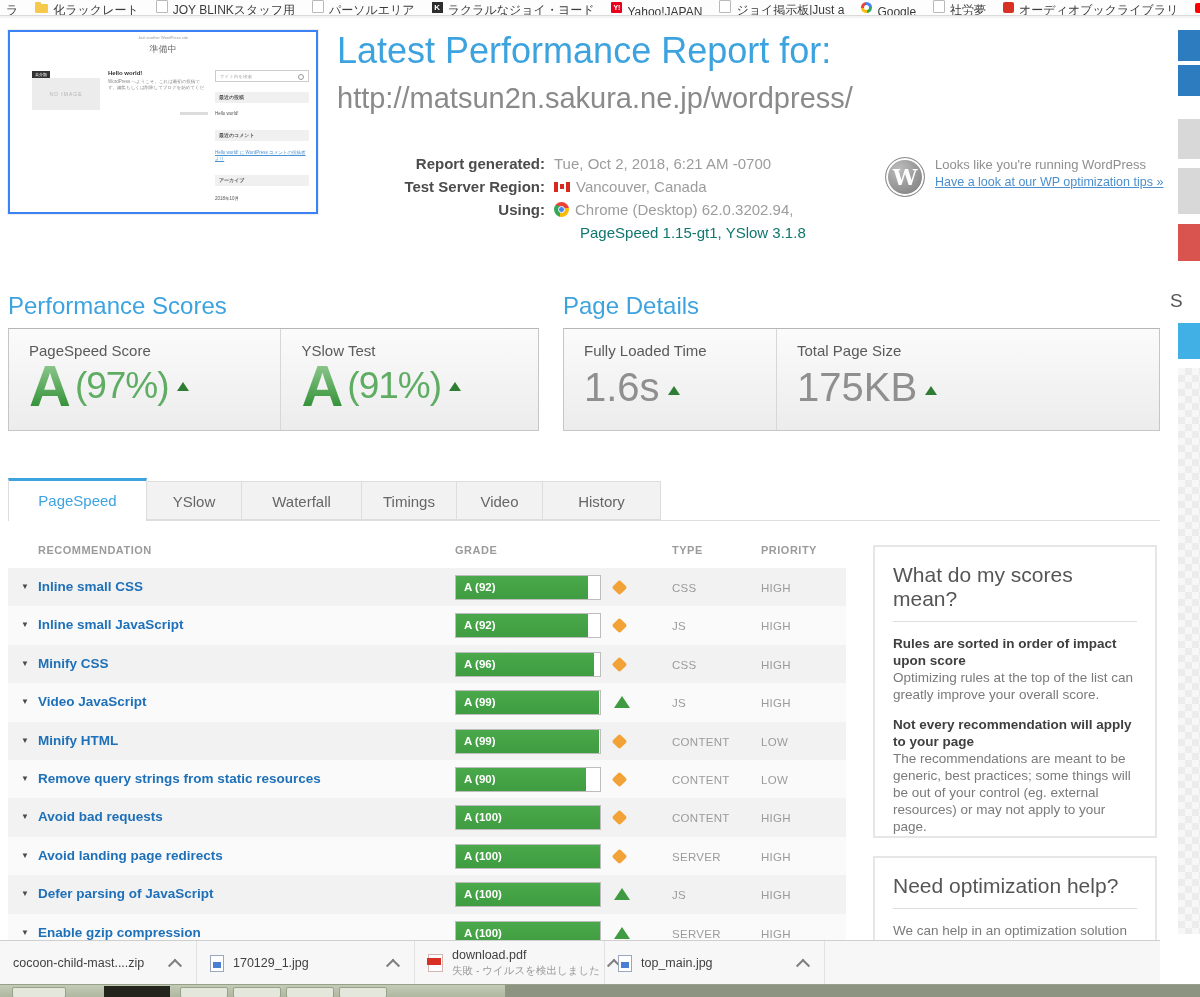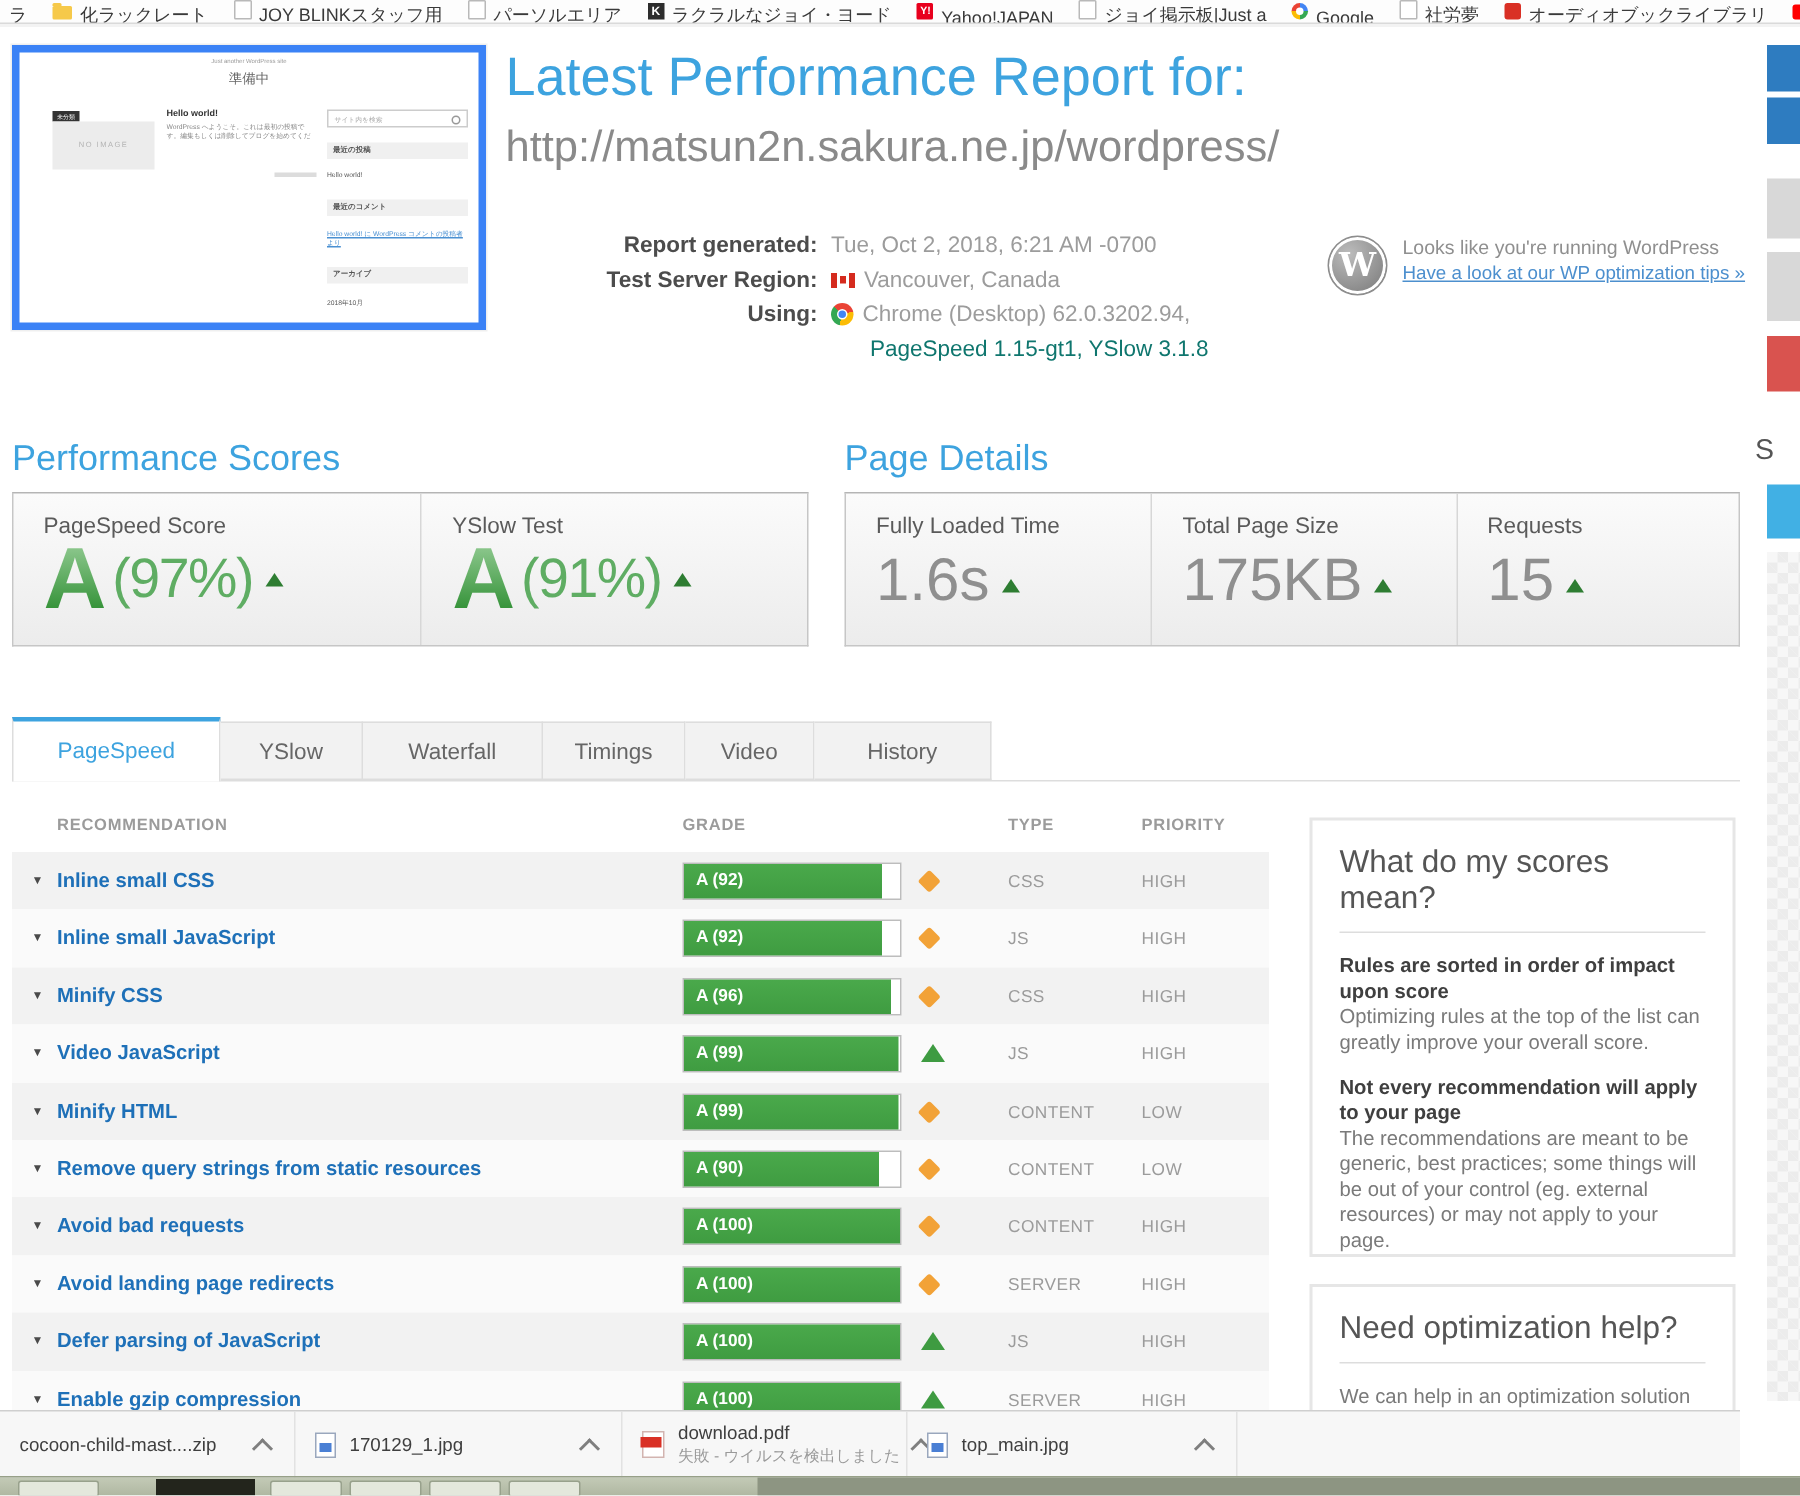--- a/index.html
+++ b/index.html
@@ -19,21 +19,21 @@
   .bi-k{width:11px;height:11px;background:#2d2d2d;color:#fff;font-size:8px;line-height:11px;text-align:center;font-weight:bold;}
   .bi-yahoo{width:11px;height:11px;background:#e8001d;color:#fff;font-size:7px;line-height:11px;text-align:center;font-weight:bold;border-radius:1px;}
   .bi-google{width:11px;height:11px;border-radius:50%;background:conic-gradient(#4285F4 0 25%,#34A853 0 50%,#FBBC05 0 75%,#EA4335 0 100%);}
   .bi-google::after{content:'';position:absolute;inset:3px;background:#fff;border-radius:50%;}
   .bi-red-app{width:11px;height:11px;background:#d93025;border-radius:2px;}
   .bi-youtube{width:13px;height:10px;background:#f00;border-radius:2px;}
   .bi-youtube::after{content:'';position:absolute;left:5px;top:3px;border-left:4px solid #fff;border-top:2px solid transparent;border-bottom:2px solid transparent;}
 
   
   .thumb{position:absolute;left:8px;top:30px;width:306px;height:180px;background:#fff;
-    border:5px solid #3b82f6;box-shadow:0 0 0 1px #efefef;cursor:pointer;}
+    border:2px solid #3b82f6;box-shadow:0 0 0 1px #efefef;cursor:pointer;}
   .t-meta{position:absolute;top:3px;left:0;right:0;text-align:center;font-size:4px;color:#9a9a9a;}
   .t-title{position:absolute;top:11px;left:0;right:0;text-align:center;font-size:9px;color:#666;}
   .t-badge{position:absolute;left:22px;top:39px;background:#333;color:#fff;font-size:4px;line-height:7px;padding:0 3px;}
   .t-noimg{position:absolute;left:22px;top:46px;width:68px;height:32px;background:#ececec;
     display:flex;align-items:center;justify-content:center;font-size:5px;color:#b3b3b3;letter-spacing:1px;}
   .t-ptitle{position:absolute;left:98px;top:38px;font-size:6px;font-weight:bold;color:#333;}
   .t-excerpt{position:absolute;left:98px;top:47px;width:100px;font-size:4.5px;line-height:6px;color:#888;height:12px;overflow:hidden;}
   .t-pmeta{position:absolute;left:170px;top:80px;width:28px;height:3px;background:#dcdcdc;}
   .t-search{position:absolute;left:205px;top:38px;width:94px;height:12px;border:1px solid #ccc;
     font-size:4.5px;color:#aaa;line-height:12px;padding-left:4px;box-sizing:border-box;}
@@ -266,27 +266,20 @@
           <span class="caret-up" style="margin-top:14px;"></span>
         </div>
     </div>
     <div class="cell" style="width:199px;">
       <div class="c-label">Total Page Size</div>
       <div class="score-line">
           <span class="big-val">175KB</span>
           <span class="caret-up" style="margin-top:14px;"></span>
         </div>
     </div>
-    <div class="cell" style="width:197px;">
-      <div class="c-label">Requests</div>
-      <div class="score-line">
-          <span class="big-val">15</span>
-          <span class="caret-up" style="margin-top:14px;"></span>
-        </div>
-    </div>
   </div>
 
   <div class="tabline"></div>
   <div class="tabs">
       <div class="tab active" style="width: 139px;">PageSpeed</div>
       <div class="tab" style="width: 95px;">YSlow</div>
       <div class="tab" style="width: 120px;">Waterfall</div>
       <div class="tab" style="width: 95px;">Timings</div>
       <div class="tab" style="width: 86px;">Video</div>
       <div class="tab" style="width: 118px;">History</div>

